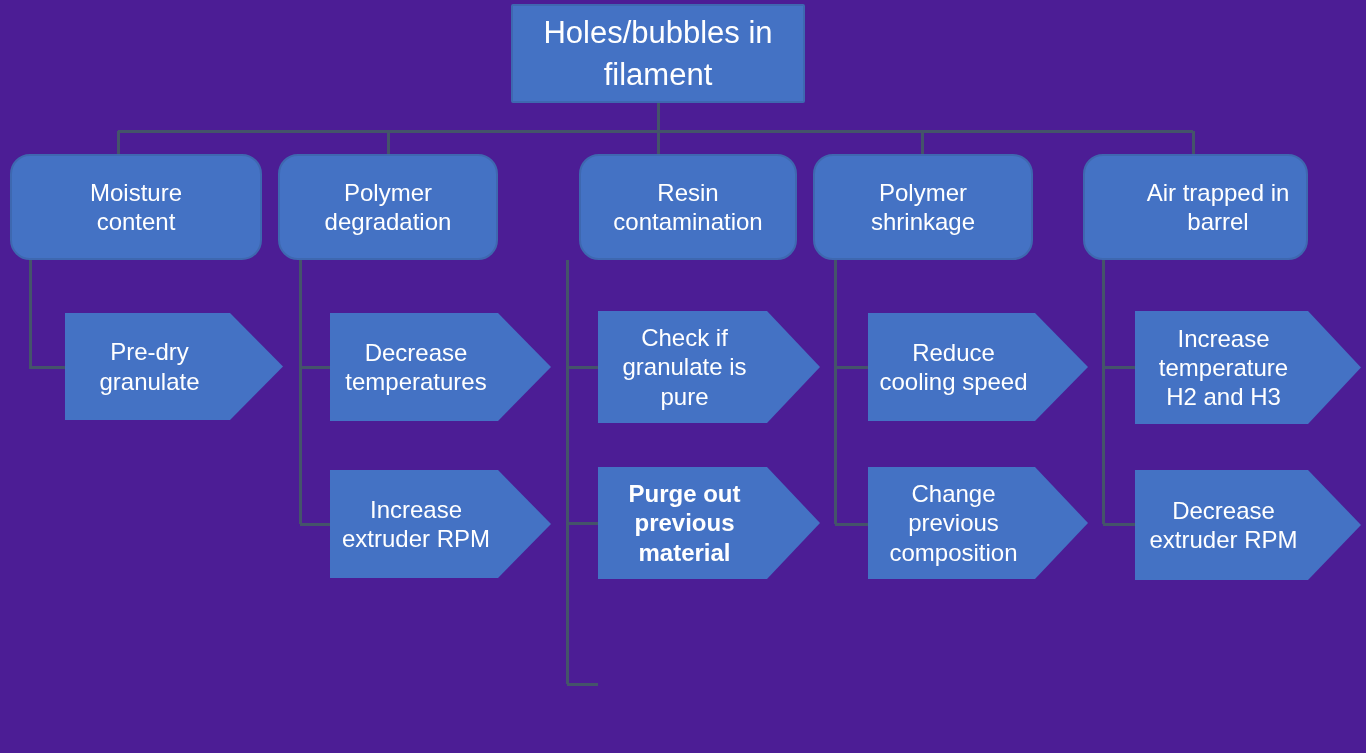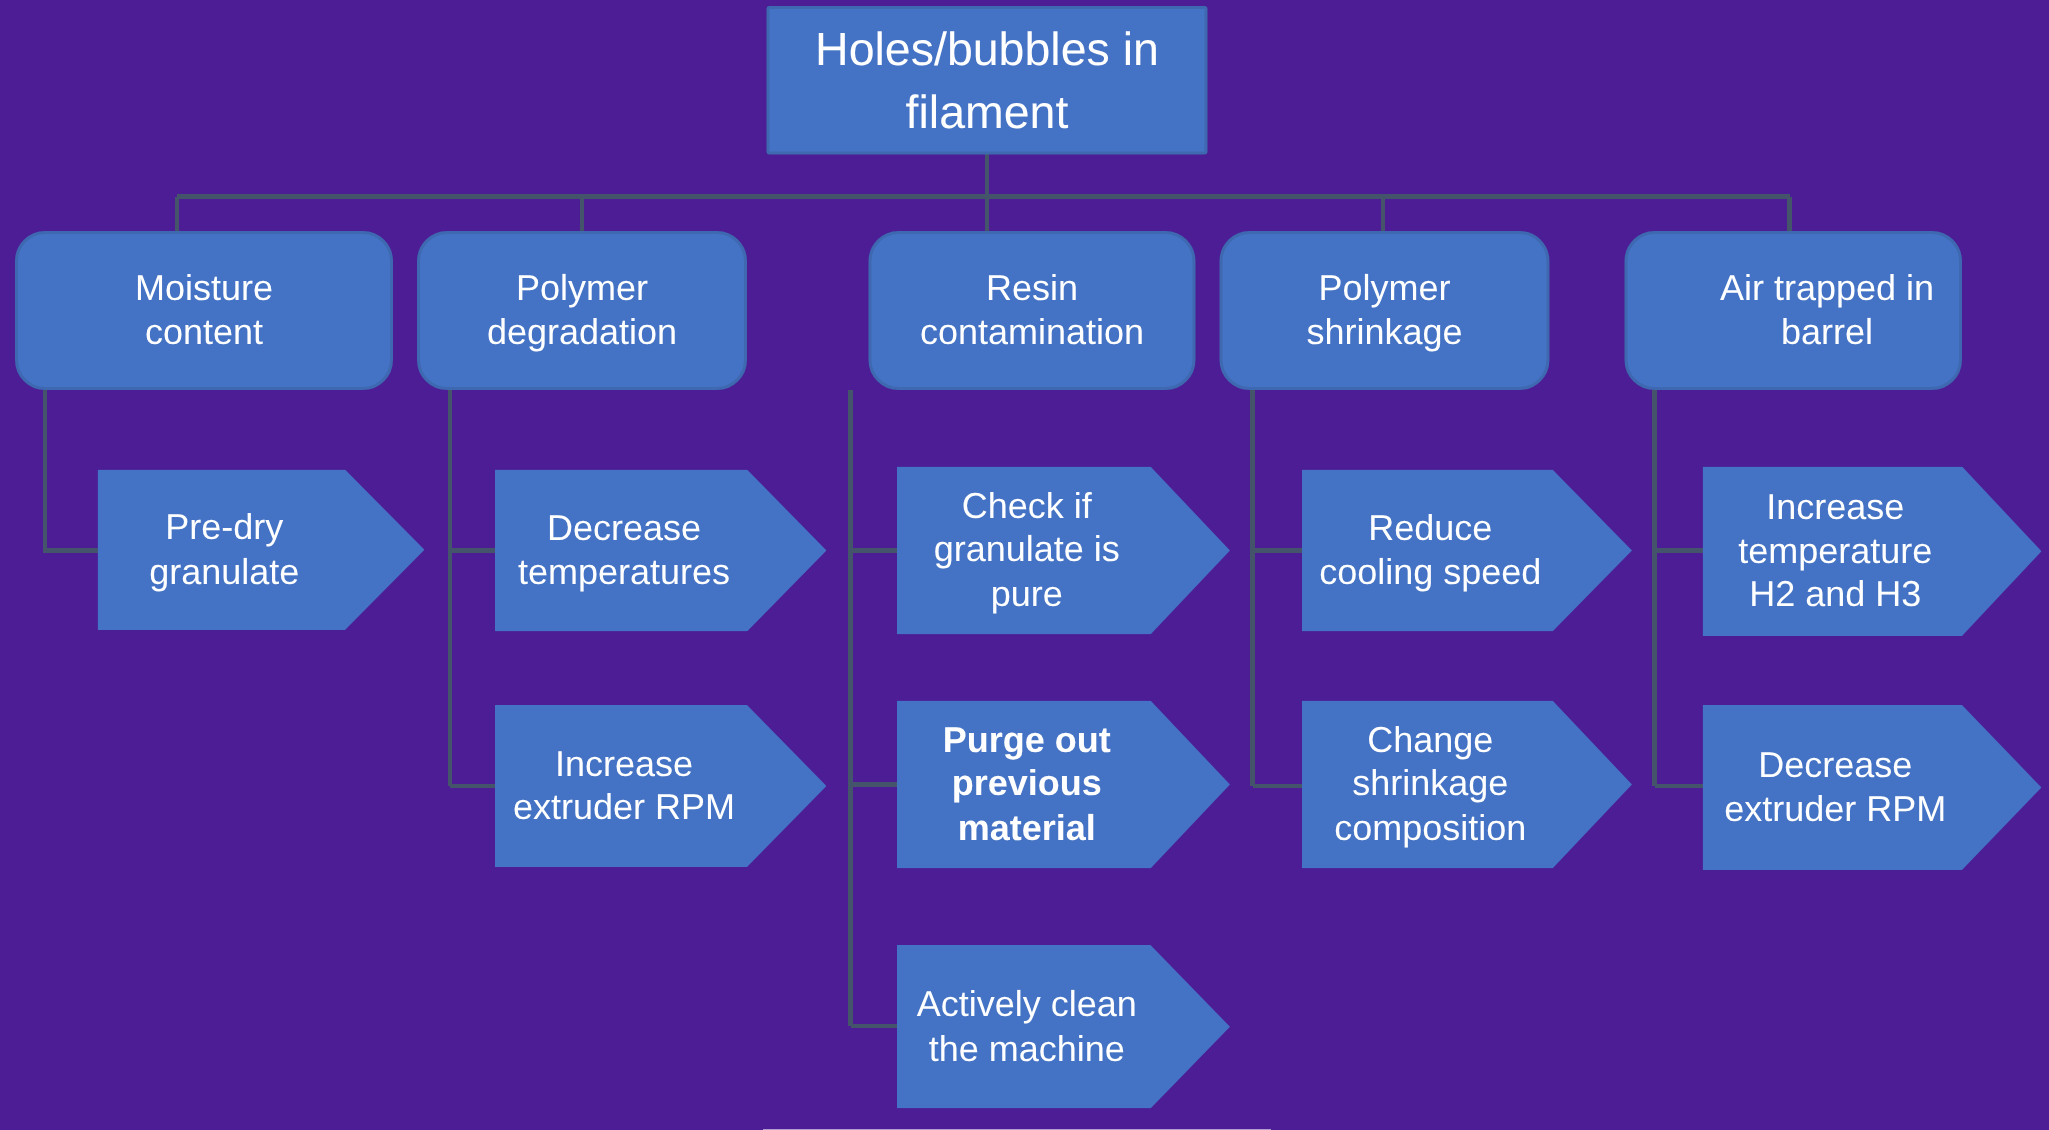--- a/index.html
+++ b/index.html
@@ -119,32 +119,28 @@
   <div class="node arrow" style="left:598px; top:311px; width:222px; height:112px;">
     <span class="label" style="white-space: pre-line;">Check if
 granulate is
 pure</span>
   </div>
   <div class="node arrow" style="left:598px; top:467px; width:222px; height:112px;">
     <span class="label" style="white-space: pre-line; font-weight: bold;">Purge out
 previous
 material</span>
   </div>
-  <div class="node arrow" style="left:598px; top:630px; width:222px; height:109px;">
-    <span class="label" style="white-space: pre-line;">Actively clean
-the machine</span>
-  </div>
 
   <div class="node arrow" style="left:868px; top:313px; width:220px; height:108px;align-items:center;">
     <span class="label" style="white-space: pre-line;">Reduce
 cooling speed</span>
   </div>
   <div class="node arrow" style="left:868px; top:467px; width:220px; height:112px;">
     <span class="label" style="white-space: pre-line;">Change
-shrinkage
+previous
 composition</span>
   </div>
 
   <div class="node arrow" style="left:1135px; top:311px; width:226px; height:113px;">
     <span class="label" style="white-space: pre-line;">Increase
 temperature
 H2 and H3</span>
   </div>
   <div class="node arrow" style="left:1135px; top:470px; width:226px; height:110px;">
     <span class="label" style="white-space: pre-line;">Decrease

